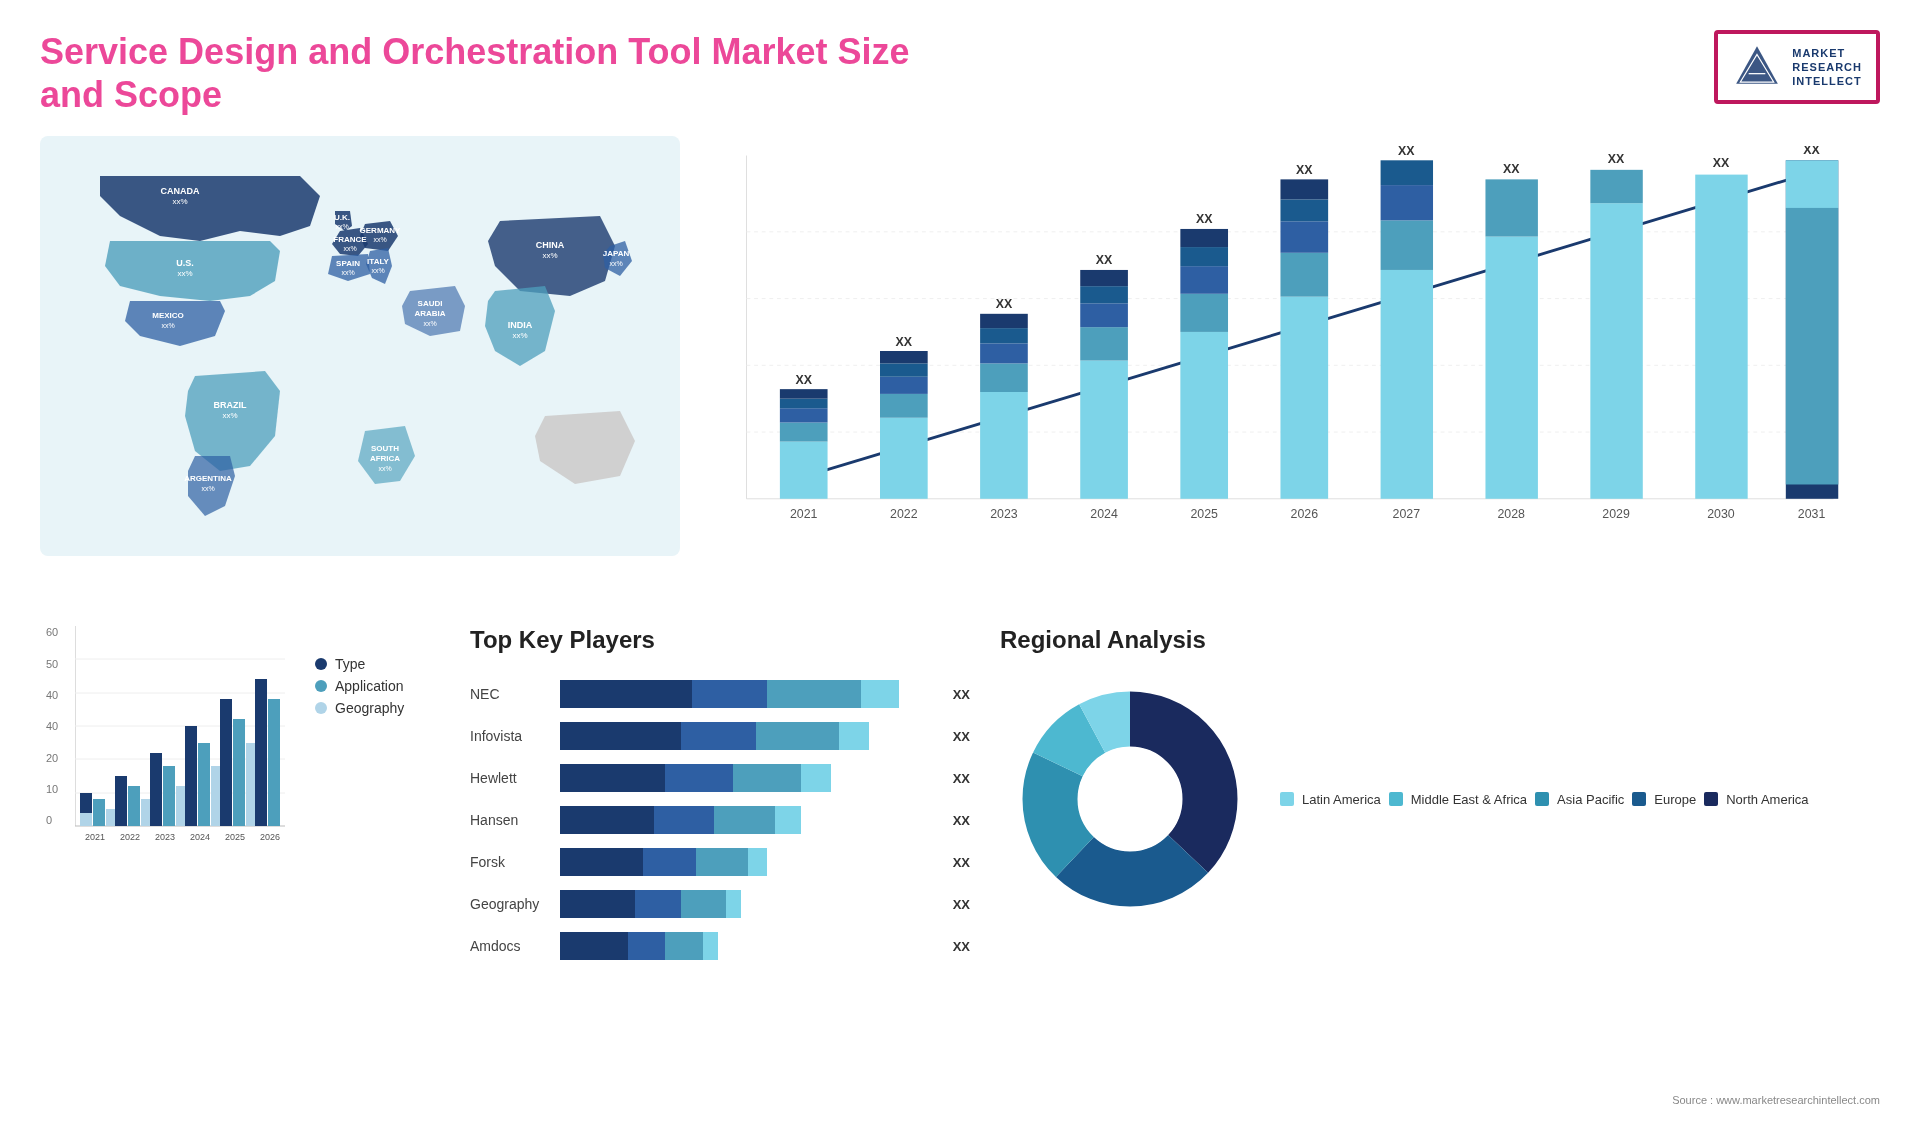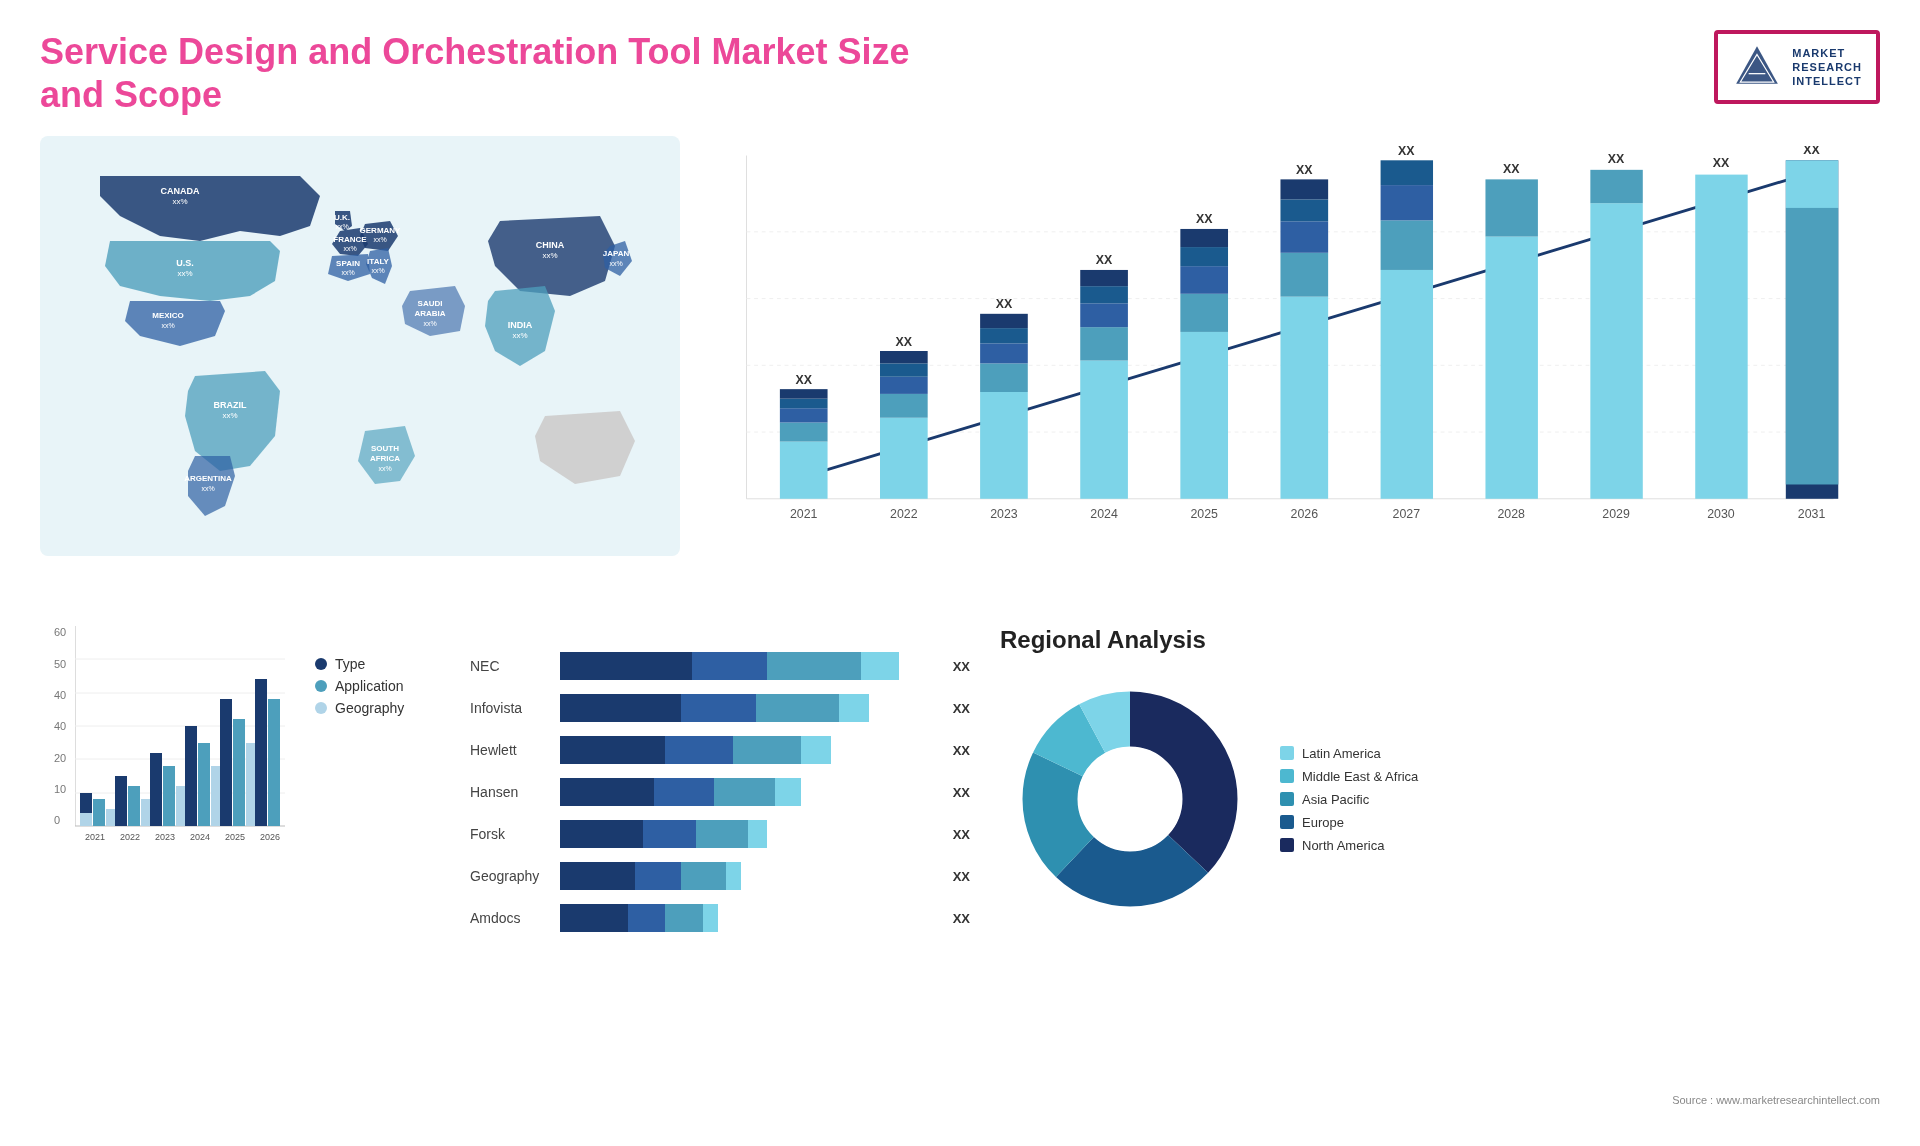--- a/index.html
+++ b/index.html
@@ -200,21 +200,20 @@
     
     .donut-container {
       display: flex;
       gap: 20px;
       align-items: center;
       margin-top: 10px;
     }
 
     .donut-legend {
       display: flex;
-      flex-direction: column;
       gap: 8px;
     }
 
     .donut-legend-item {
       display: flex;
       align-items: center;
       gap: 8px;
       font-size: 13px;
       color: #333;
     }
@@ -435,21 +434,21 @@
         <text x="1137" y="390" font-size="13" fill="#555" text-anchor="middle">2031</text>
       </svg>
     </div>
 
     <div class="bottom-grid">
 
       <div class="segmentation-section">
         <div style="display:flex; gap:20px; align-items:flex-start;">
           <div style="position:relative; padding-left:35px; padding-bottom:30px;">
             
-            <div style="position:absolute;left:14px;top:0;height:200px;display:flex;flex-direction:column;justify-content:space-between;font-size:11px;color:#777;">
+            <div style="position:absolute;left:6px;top:0;height:200px;display:flex;flex-direction:column;justify-content:space-between;font-size:11px;color:#777;">
               <span>60</span>
               <span>50</span>
               <span>40</span>
               <span>40</span>
               <span>20</span>
               <span>10</span>
               <span>0</span>
             </div>
             <svg viewBox="0 0 220 220" width="220" height="220">
               <line x1="0" y1="200" x2="210" y2="200" stroke="#bbb" stroke-width="1"></line>
@@ -505,20 +504,21 @@
             </div>
             <div class="legend-item">
               <div class="legend-dot" style="background:#b0d4e8;"></div>
               <span>Geography</span>
             </div>
           </div>
         </div>
       </div>
 
       <div class="key-players-section">
+        <div class="section-title">Top Key Players</div>
         <div class="player-list">
           <div class="player-row">
             <span class="player-name">NEC</span>
             <div class="player-bar-container">
               <div class="player-bar-seg1" style="width:35%;"></div>
               <div class="player-bar-seg2" style="width:20%;"></div>
               <div class="player-bar-seg3" style="width:25%;"></div>
               <div class="player-bar-seg4" style="width:10%;"></div>
             </div>
             <span class="player-xx">XX</span>

